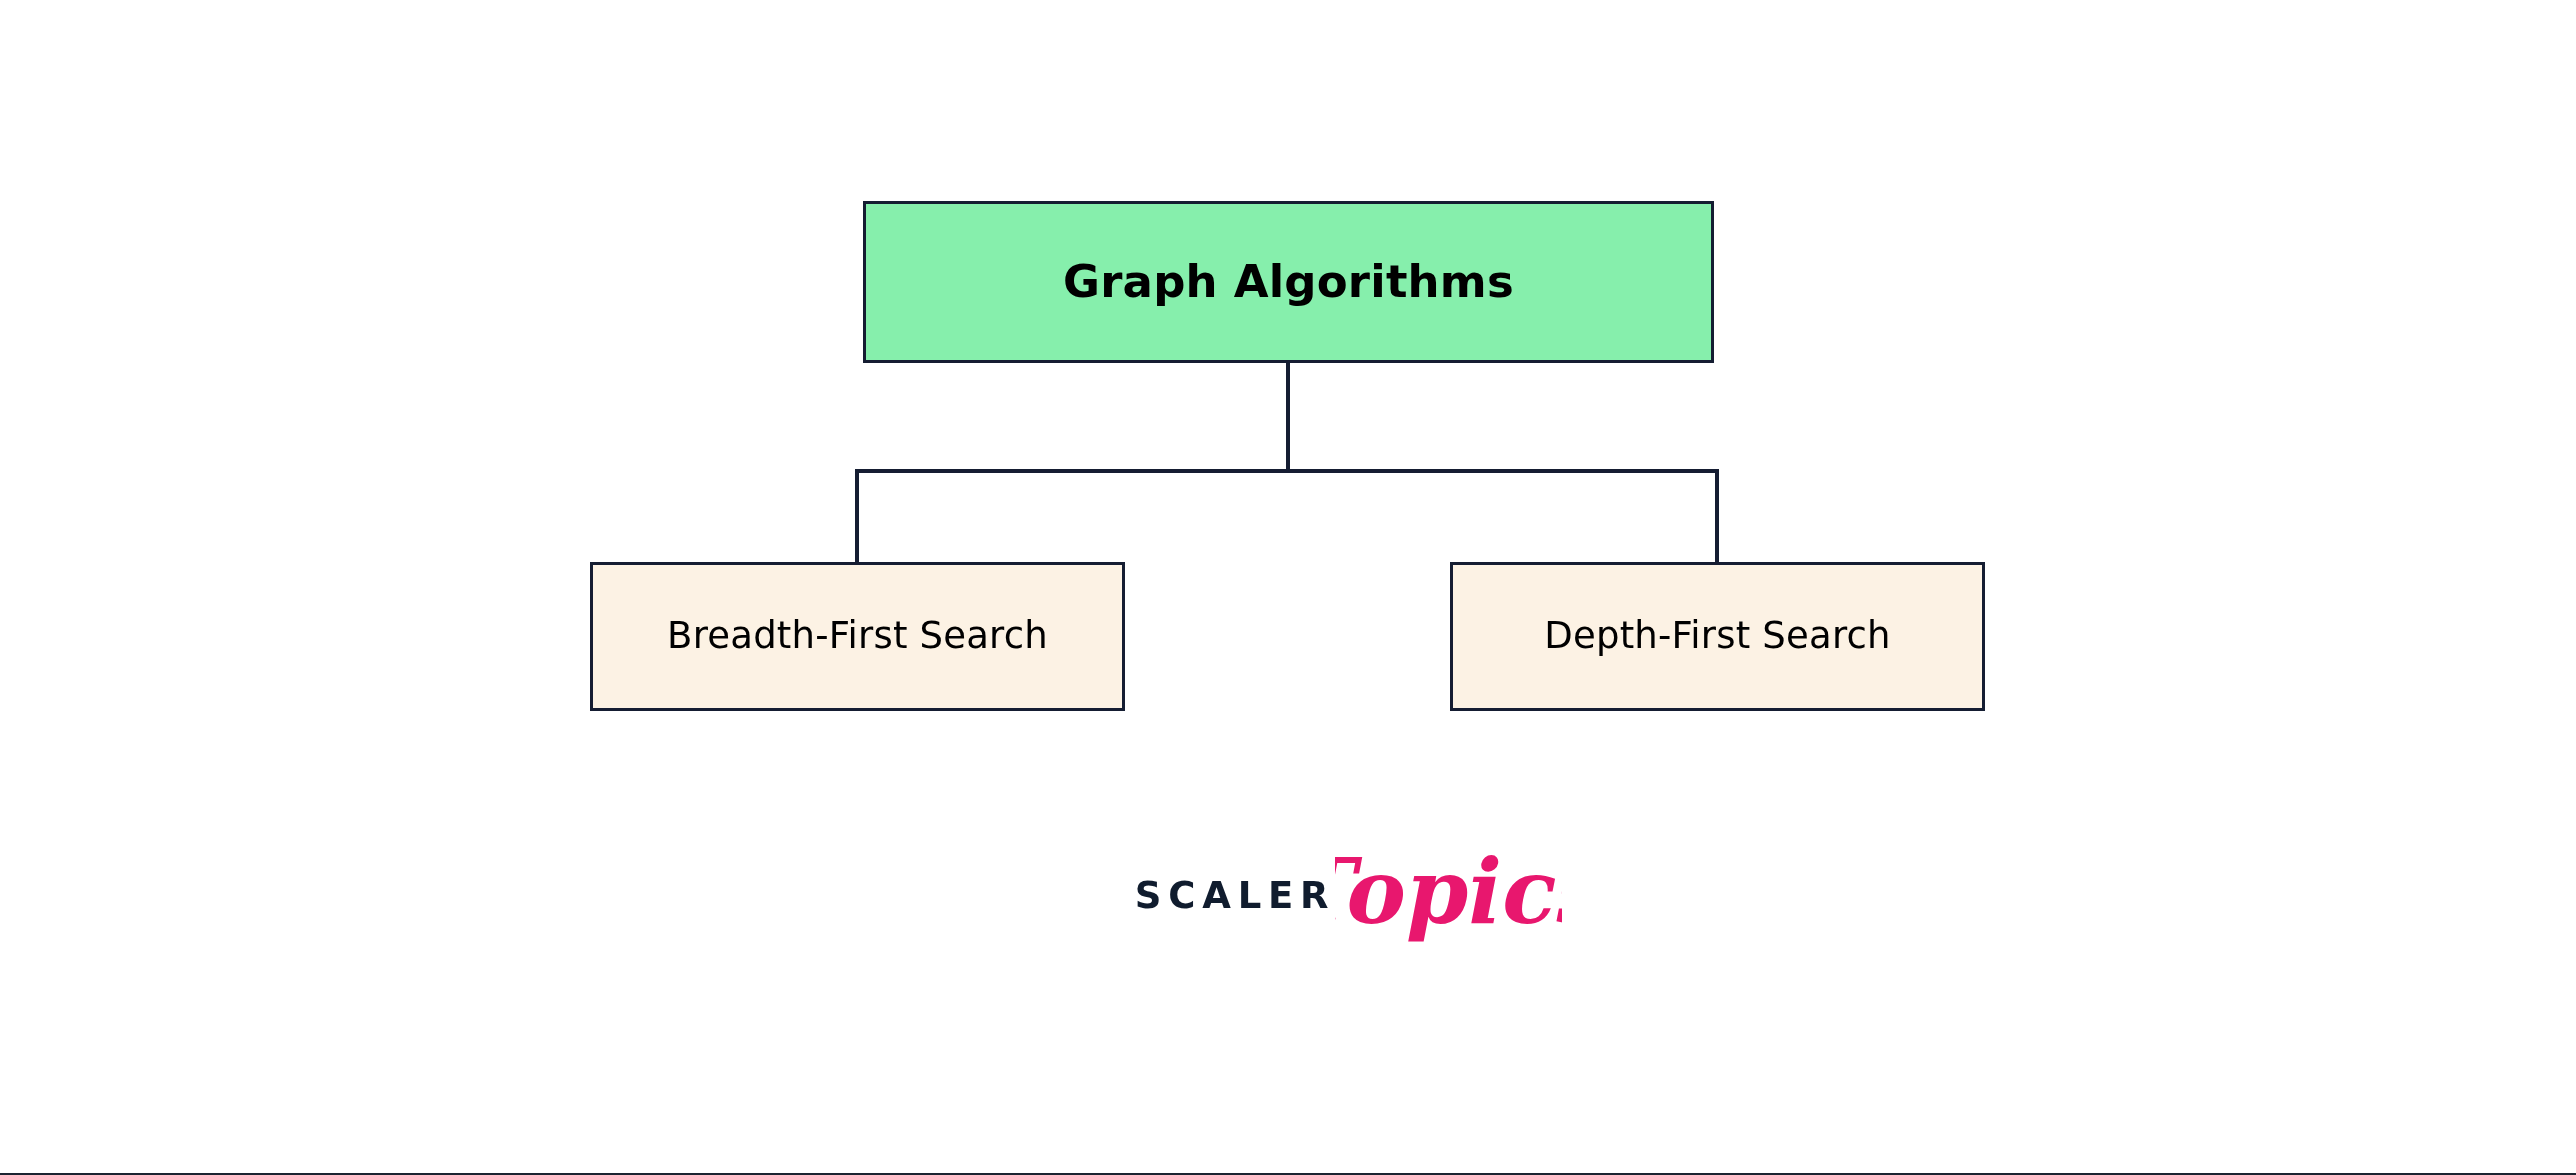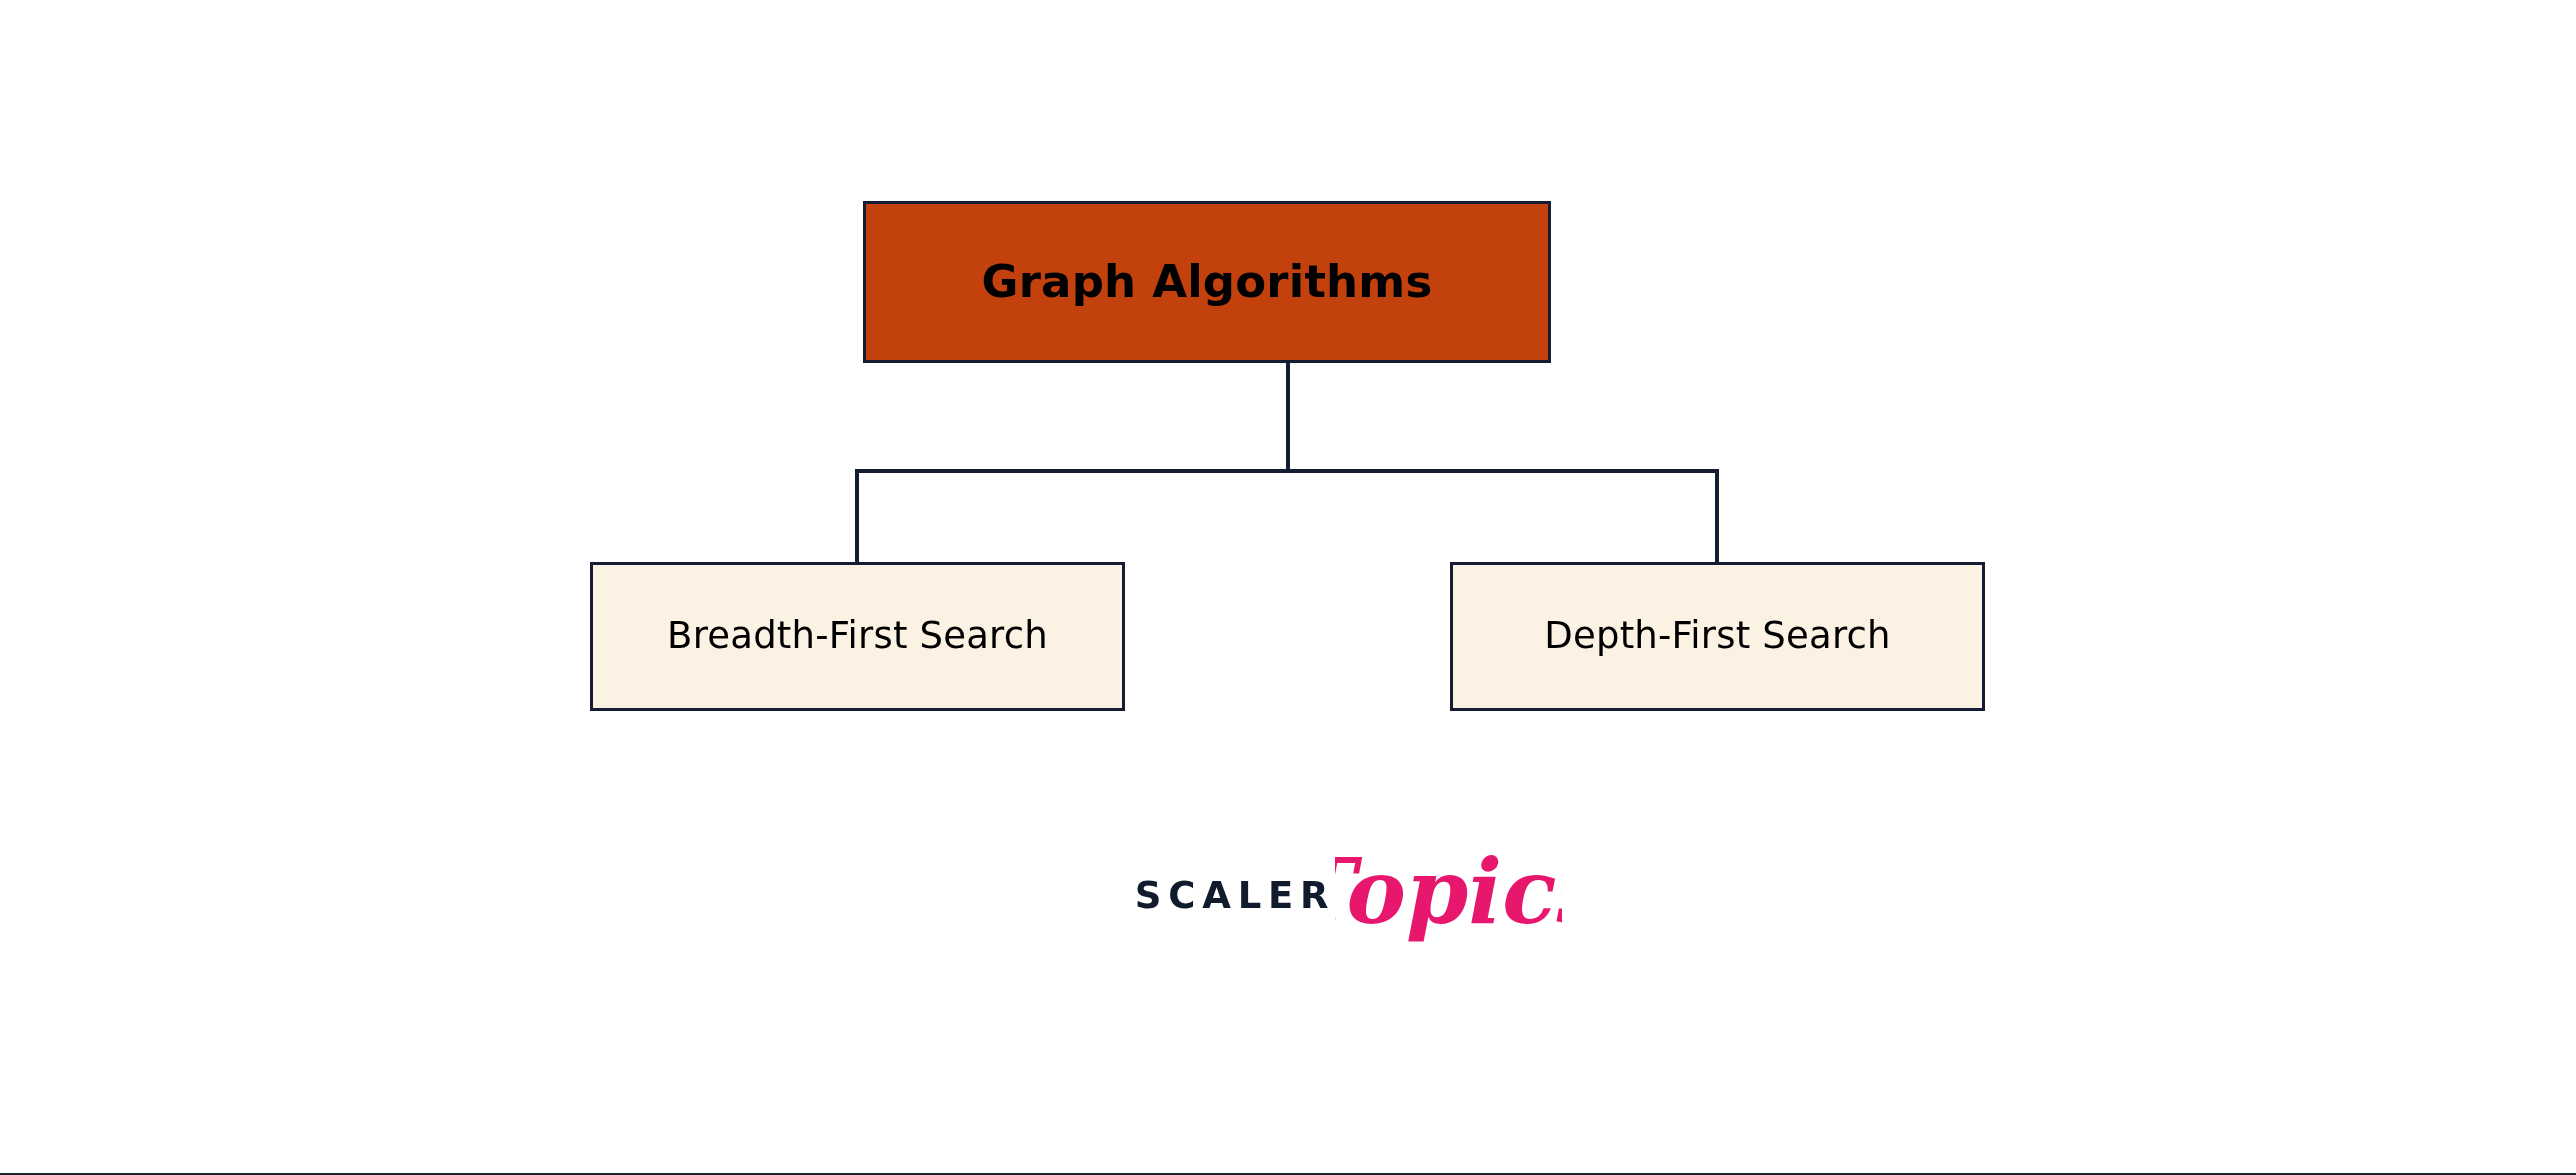--- a/index.html
+++ b/index.html
@@ -42,23 +42,23 @@
     justify-content: center;
     border: 3px solid #151d32;
     text-align: center;
     line-height: 1.1;
     color: #000000;
   }
 
   .node-root {
     left: 863px;
     top: 201px;
-    width: 688px;
+    width: 851px;
     height: 162px;
-    background: #c2410c;
+    background: #86efac;
   }
   .node-root .node-label {
     font-size: 45px;
     font-weight: 700;
     letter-spacing: 0.2px;
   }
 
   .node-child {
     top: 562px;
     width: 535px;

